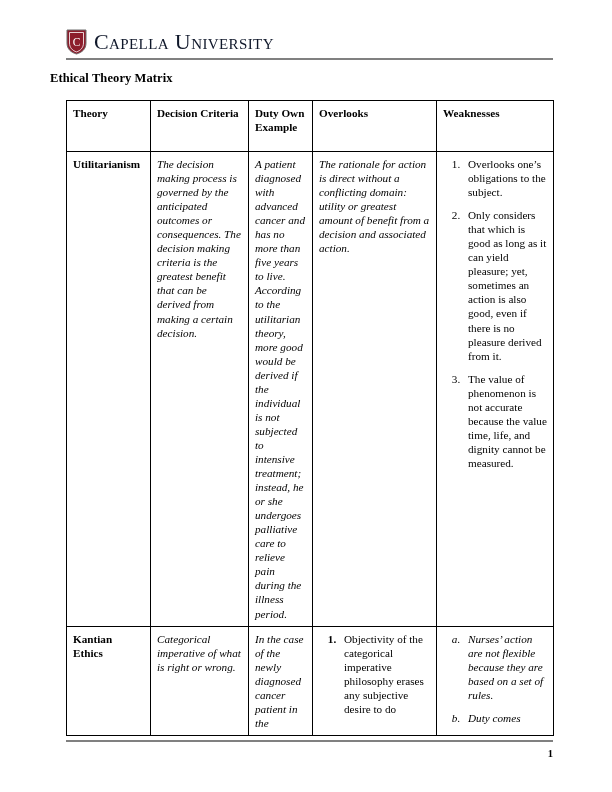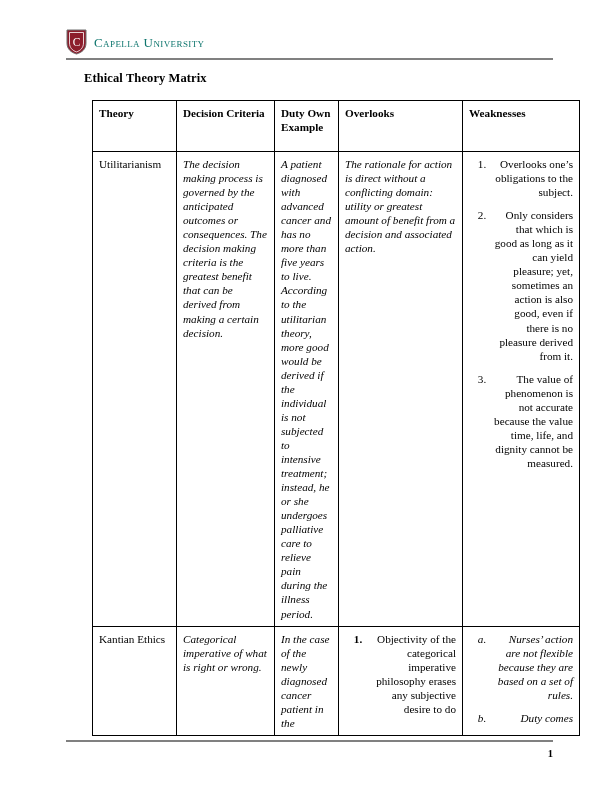--- a/index.html
+++ b/index.html
@@ -31,54 +31,53 @@
     height: 28px;
   }
   .logo-shield {
     width: 21px;
     height: 26px;
     flex: 0 0 auto;
     display: block;
   }
   .logo-wordmark {
     font-family: "Liberation Serif", serif;
-    font-size: 13px;
+    font-size: 22px;
     letter-spacing: 0.4px;
-    color: #0f766e;
+    color: #0f172a;
     font-variant: small-caps;
     line-height: 1;
     white-space: nowrap;
   }
   .header-rule {
     position: absolute;
     left: 0;
     top: 30px;
     width: 487px;
     height: 2px;
     background: #808080;
   }
 
   
   .doc-title {
     position: absolute;
-    left: 84px;
+    left: 50px;
     top: 71px;
     font-size: 12.5px;
     font-weight: bold;
     font-family: "Liberation Serif", serif;
     letter-spacing: 0.1px;
   }
 
   
   .matrix-wrap {
     position: absolute;
     left: 66px;
     top: 100px;
     width: 487px;
-    margin-left: 26px;
   }
   table.matrix {
     border-collapse: collapse;
     width: 487px;
     table-layout: fixed;
   }
   table.matrix td, table.matrix th {
     border: 1px solid #000000;
     vertical-align: top;
     padding: 5px 6px 5px 6px;
@@ -94,36 +93,35 @@
   col.c-example   { width: 64px; }
   col.c-strengths { width: 124px; }
   col.c-weak      { width: 117px; }
 
   table.matrix thead th {
     font-weight: bold;
     height: 40px;
     vertical-align: top;
   }
   .theory-name {
-    font-weight: normal;
+    font-weight: bold;
   }
 
   
   ol.num-list, ol.alpha-list {
     margin: 0;
     padding: 0 0 0 20px;
     list-style-position: outside;
   }
   ol.num-list { list-style-type: decimal; }
   ol.alpha-list { list-style-type: lower-alpha; font-style: italic; }
   ol.num-list > li, ol.alpha-list > li {
     margin: 0 0 9px 0;
     padding-left: 5px;
     line-height: 1.255;
-    text-align: right;
   }
   ol.num-list > li:last-child, ol.alpha-list > li:last-child {
     margin-bottom: 0;
   }
   ol.num-list.bold-marker > li::marker {
     font-weight: bold;
   }
   .cell-para { margin: 0; font-style: italic; }
 
   

